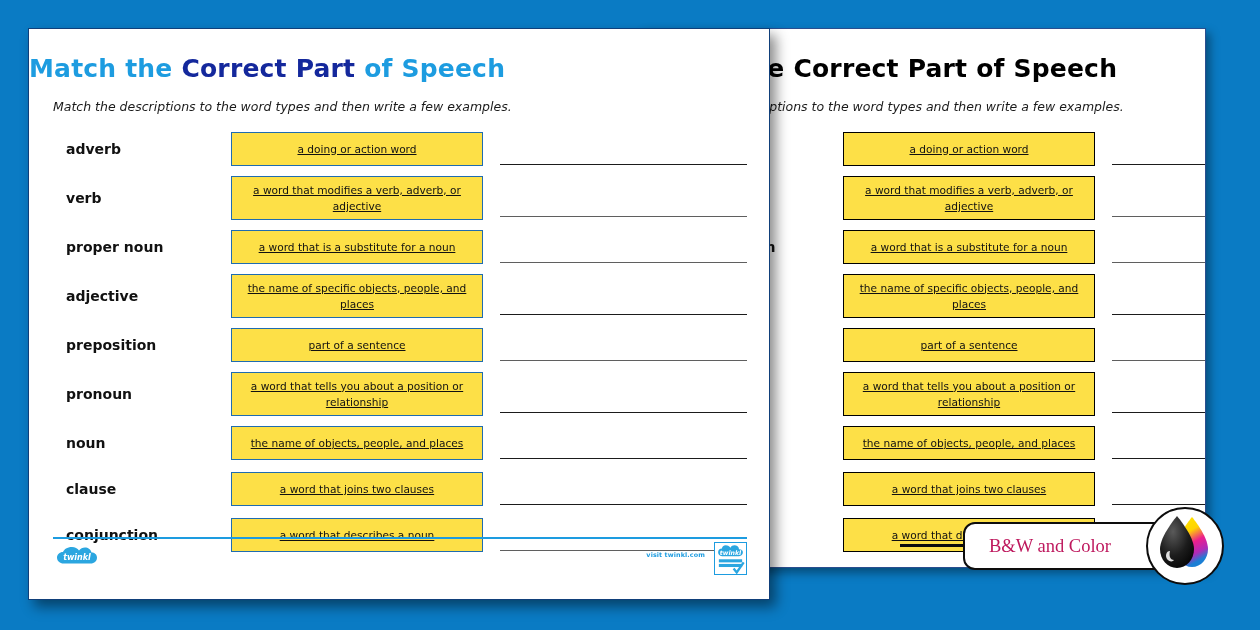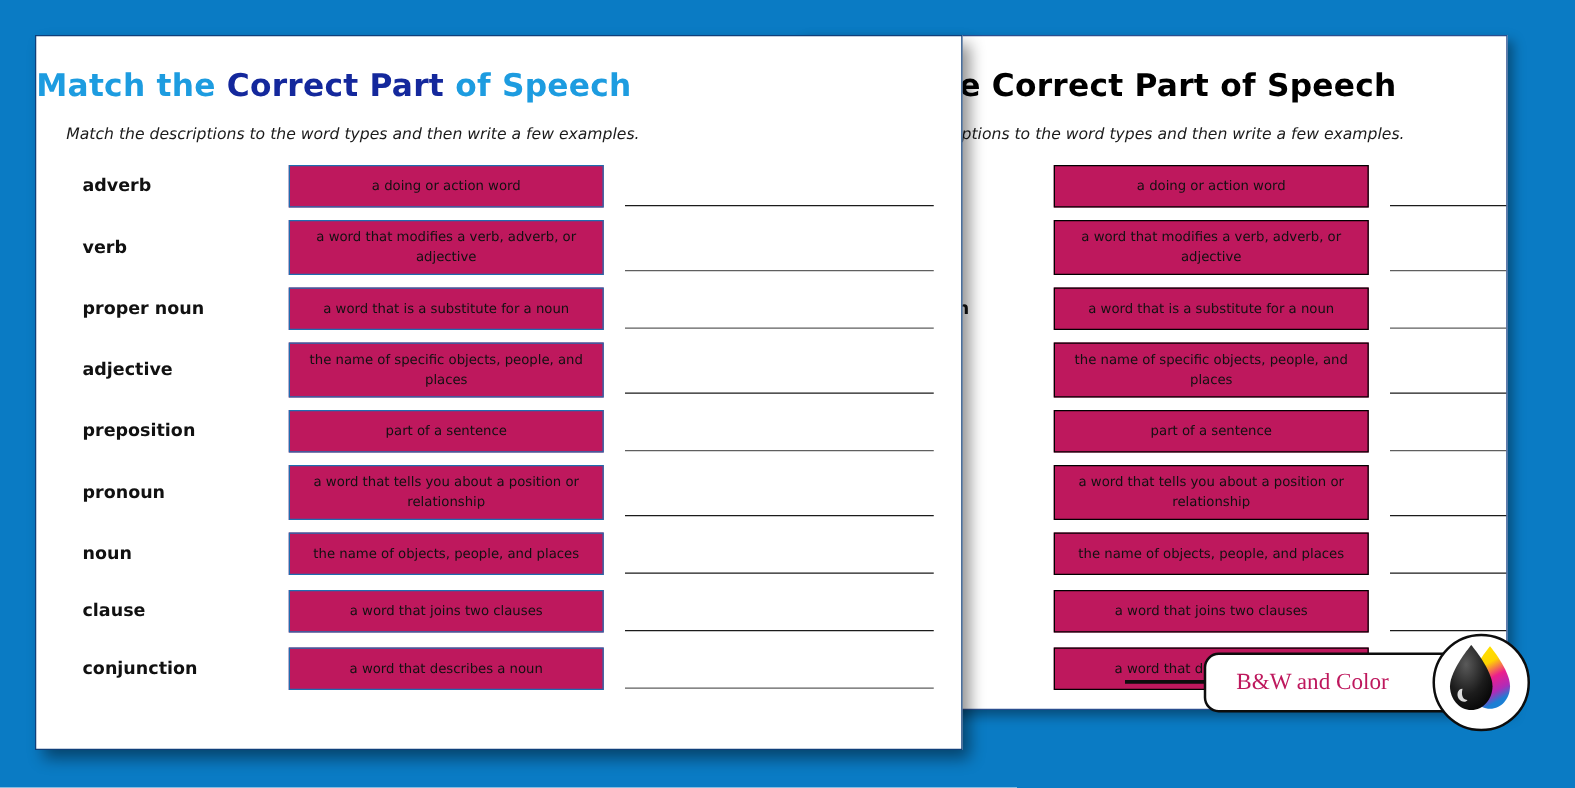--- a/index.html
+++ b/index.html
@@ -74,29 +74,30 @@
     color:#111;
     font-family:"DejaVu Sans","Liberation Sans",sans-serif;
     flex:0 0 165px;
   }
 
   .desc-box{
     flex:0 0 252px;
     width:252px;
     box-sizing:border-box;
     border:1.6px solid #1f6cb0;
-    background:#be185d;
+    background:#fde047;
     min-height:34px;
     display:flex;align-items:center;justify-content:center;
     text-align:center;
     font-size:10.6px;
     line-height:1.55;
     color:#111;
     padding:5px 8px;
     font-family:"DejaVu Sans","Liberation Sans",sans-serif;
+    text-decoration:underline;
   }
   .mono-black .desc-box{border-color:#000;}
 
   .ans-wrap{
     flex:1 1 auto;
     margin-left:17px;
     margin-right:24px;
     display:flex;align-items:flex-end;
     height:100%;
     padding-bottom:7px;
@@ -323,20 +324,45 @@
           </div>
           <div class="row">
             <div class="row-label">conjunction</div>
             <div class="desc-box">a word that describes a noun</div>
             <div class="ans-wrap">
                 <div class="ans-line"></div>
               </div>
           </div>
         </div>
 
+        <div class="ws-footer">
+          <div class="footer-rule"></div>
+          <div class="footer-body">
+
+            <span class="twinkl-cloud">
+              <svg viewBox="0 0 96 48" width="48" height="24">
+                <path d="M20 14c-7 0-12 5-12 11 0 7 6 12 13 12h54c8 0 13-5 13-12 0-6-5-10-11-10-1-6-7-10-13-10-5 0-9 2-12 6-3-4-8-7-14-7-10 0-16 5-18 10z" fill="#2ba6e0"></path>
+                <text x="48" y="29" text-anchor="middle" font-family="DejaVu Sans, sans-serif" font-size="16" font-style="italic" font-weight="bold" fill="#ffffff">twinkl</text>
+              </svg>
+            </span>
+
+            <span class="visit">visit twinkl.com</span>
+
+            <span class="badge">
+              <svg viewBox="0 0 40 40" width="31" height="31">
+                <path d="M9 7c-3 0-5 2-5 5 0 3 2 5 5 5h22c3 0 5-2 5-5 0-3-2-4-5-4 0-3-3-5-6-5-2 0-4 1-5 3-2-2-4-3-6-3-3 0-5 2-5 4z" fill="#2ba6e0"></path>
+                <text x="20" y="15" text-anchor="middle" font-family="DejaVu Sans, sans-serif" font-size="8" font-style="italic" font-weight="bold" fill="#ffffff">twinkl</text>
+                <rect x="5" y="21" width="30" height="4" fill="#2ba6e0"></rect>
+                <rect x="5" y="27" width="30" height="4" fill="#2ba6e0"></rect>
+                <path d="M24 33 l4 5 l9 -13" stroke="#2ba6e0" stroke-width="3" fill="none"></path>
+              </svg>
+            </span>
+
+          </div>
+        </div>
 
       </div>
     </div>
   </div>
 
   <div id="callout-leader"></div>
 
   <div id="callout">
     <span id="callout-label">B&amp;W and Color</span>
   </div>

